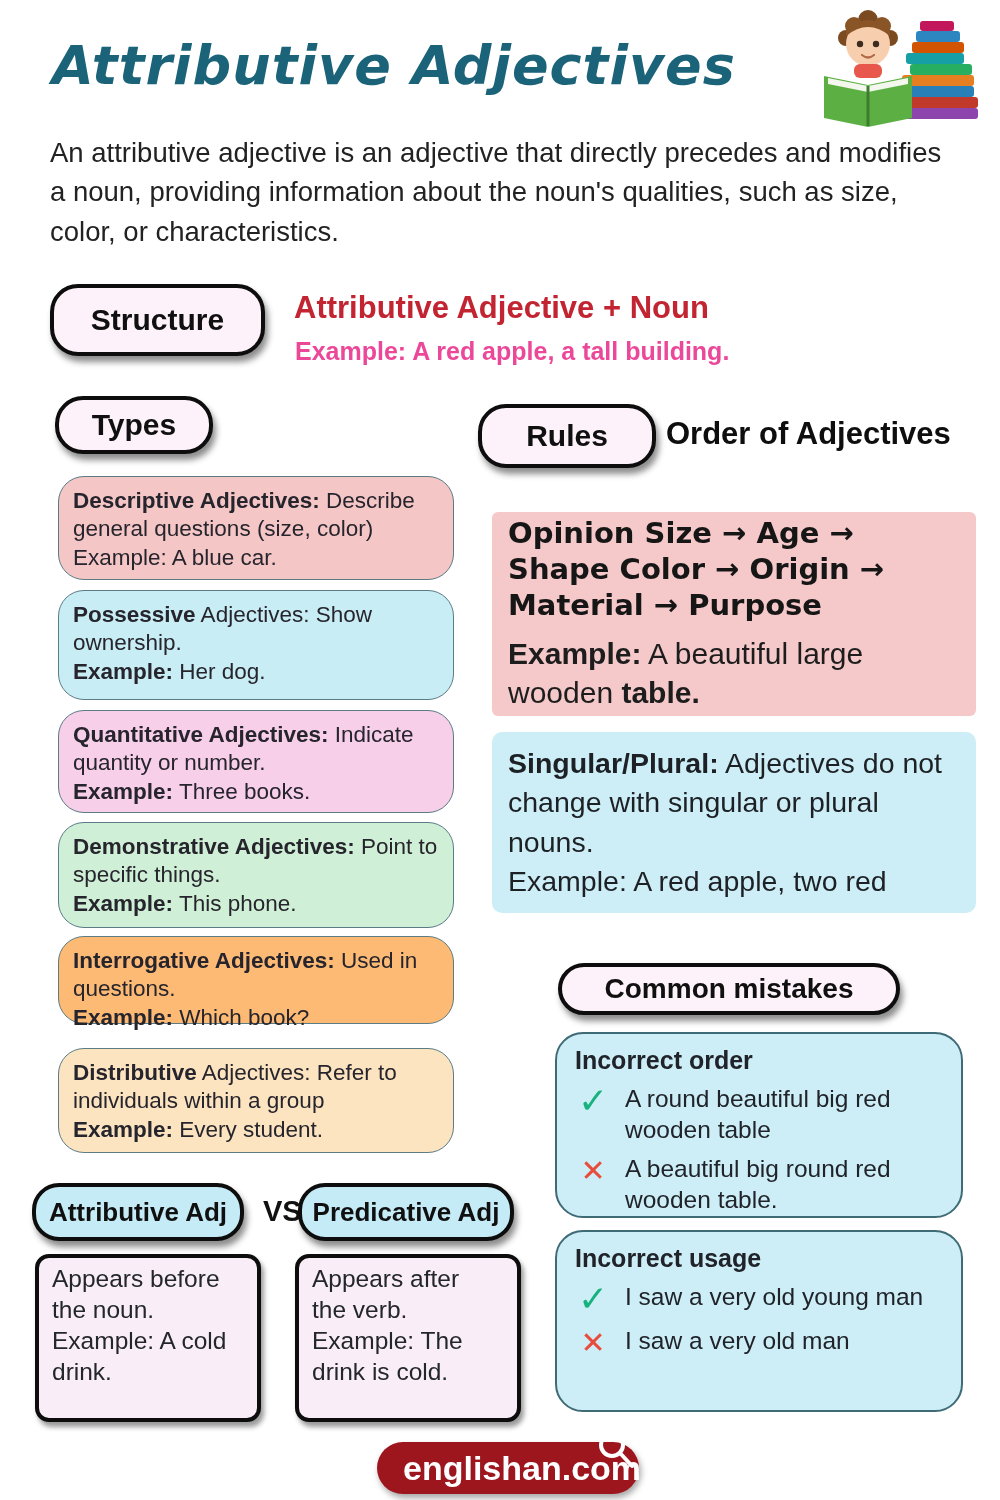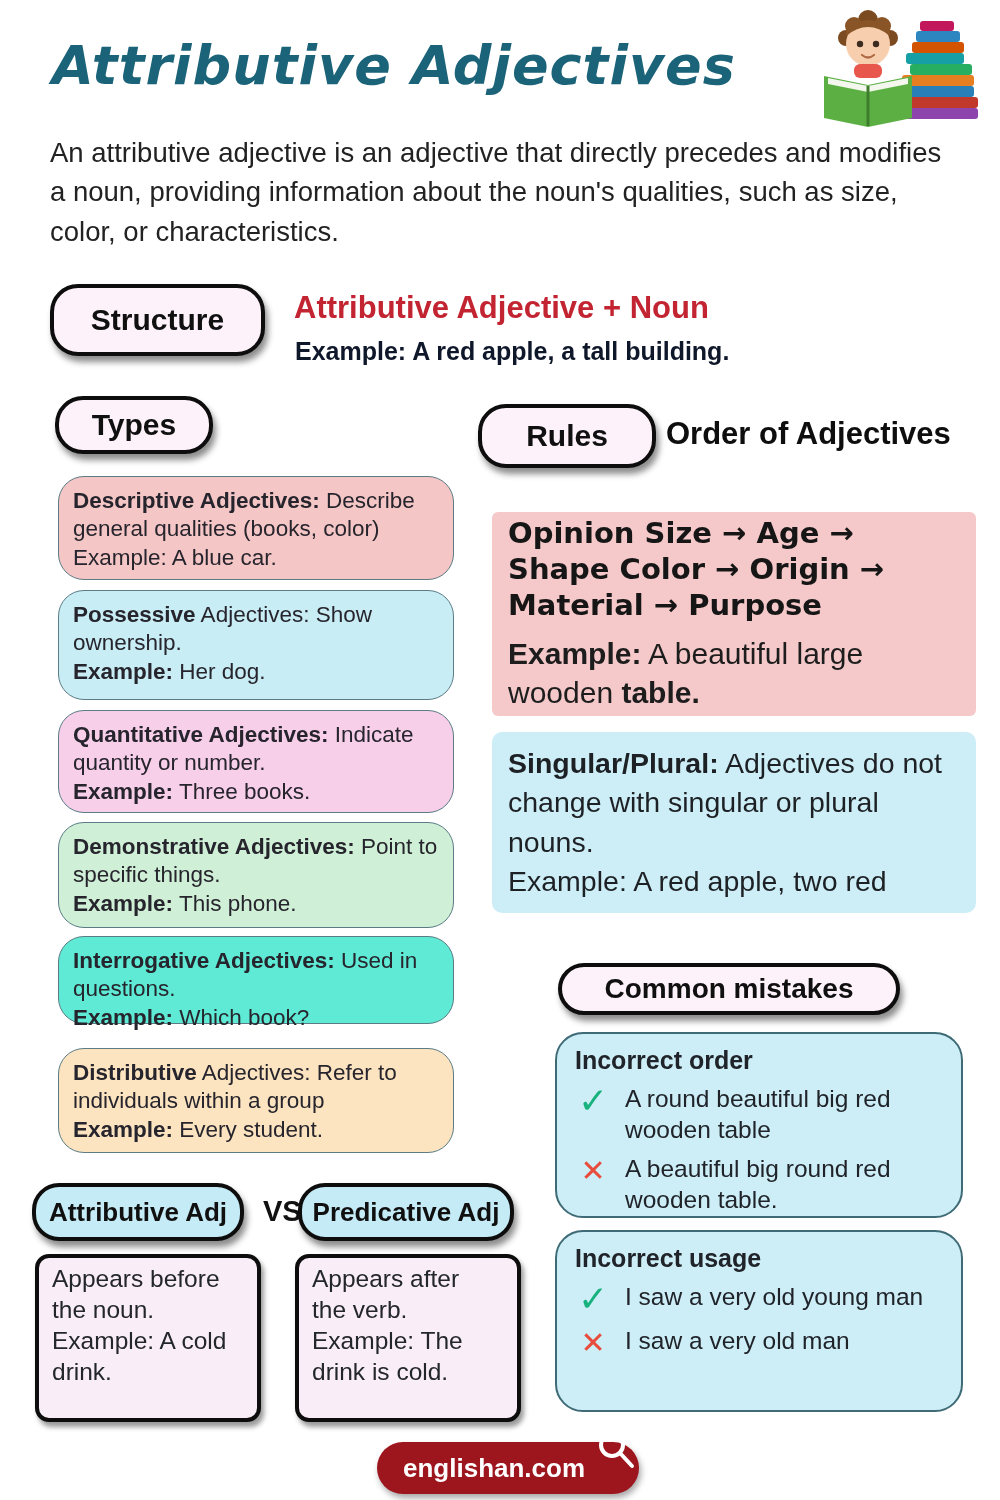--- a/index.html
+++ b/index.html
@@ -35,34 +35,34 @@
   .pill-types     { left:55px; top:396px; width:158px; height:58px; font-size:30px; }
   .pill-rules     { left:478px; top:404px; width:178px; height:64px; font-size:30px; }
   .pill-mistakes  { left:558px; top:963px; width:342px; height:52px; font-size:28px; border-radius:26px; }
   .pill-blue {
     background:#c5ebf6; border-radius:27px; font-size:26px;
   }
   .pill-attr { left:32px;  top:1183px; width:212px; height:58px; }
   .pill-pred { left:298px; top:1183px; width:216px; height:58px; }
 
   .formula { position:absolute; left:294px; top:290px; font-size:31px; font-weight:700; color:#c32431; }
-  .formula-ex { position:absolute; left:295px; top:337px; font-size:25px; font-weight:700; color:#0f172a;text-align:right; }
+  .formula-ex { position:absolute; left:295px; top:337px; font-size:25px; font-weight:700; color:#ec4899;text-align:right; }
   .rules-heading { position:absolute; left:666px; top:416px; font-size:31px; font-weight:700; color:#0e0e0e; }
 
   
   .type-box {
     position:absolute; left:58px; width:396px;
     border:1.6px solid #5b7c85; border-radius:26px;
     padding:10px 14px; font-size:22.5px; line-height:1.26; color:#26242c;
   }
   .t1 { top:476px;  height:104px; background:#f5c6c6; }
   .t2 { top:590px;  height:110px; background:#c9edf5; }
   .t3 { top:710px;  height:103px; background:#f7cfe9; }
   .t4 { top:822px;  height:106px; background:#cff0d6; }
-  .t5 { top:936px;  height:88px; background:#5eead4; }
+  .t5 { top:936px;  height:88px; background:#fdba74; }
   .t6 { top:1048px; height:105px; background:#fce4c0; }
   .ex-line { display:block; }
 
   
   .order-box {
     position:absolute; left:492px; top:512px; width:484px; min-height:200px;
     background:#f5c9c9; border-radius:6px; padding:4px 16px; color:#161616;
   }
   .order-seq { font-size:29px; font-weight:700; line-height:1.24;
                font-family:"DejaVu Sans","Liberation Sans",sans-serif; }
@@ -98,21 +98,21 @@
     padding:5px 13px; font-size:24.5px; line-height:1.27; color:#23262b;
     white-space:pre-line;
   }
   .cmpA { left:35px; } .cmpB { left:295px; }
 
   
   .footer-pill {
     position:absolute; left:377px; top:1442px; width:262px; height:52px;
     background:#9d151d; border-radius:26px;
     display:flex; align-items:center; padding-left:26px;
-    color:#ffffff; font-weight:700; font-size:26px;
+    color:#ffffff; font-weight:700; font-size:34px;
     box-shadow:2px 4px 6px rgba(0,0,0,.35); cursor:pointer;
   }
   .mag { position:absolute; right:-2px; top:-14px; }
 </style>
 </head>
 <body>
 
 <div class="page">
 
   <h1 class="title">Attributive Adjectives</h1>
@@ -158,21 +158,21 @@
     <span>Structure</span>
   </div>
   <div class="formula">Attributive Adjective + Noun</div>
   <div class="formula-ex">Example: A red apple, a tall building.</div>
 
   <div class="pill pill-types">
     <span>Types</span>
   </div>
 
   <div class="type-box t1">
-    <span class="b">Descriptive Adjectives:</span><span> Describe general qualities (books, color)</span>
+    <span class="b">Descriptive Adjectives:</span><span> Describe general questions (size, color)</span>
     <span class="ex-line"><span class="b"></span><span>Example: A blue car.</span></span>
   </div>
   <div class="type-box t2">
     <span class="b">Possessive</span><span> Adjectives: Show ownership.</span>
     <span class="ex-line"><span class="b">Example:</span><span> Her dog.</span></span>
   </div>
   <div class="type-box t3">
     <span class="b">Quantitative Adjectives:</span><span> Indicate quantity or number.</span>
     <span class="ex-line"><span class="b">Example:</span><span> Three books.</span></span>
   </div>

